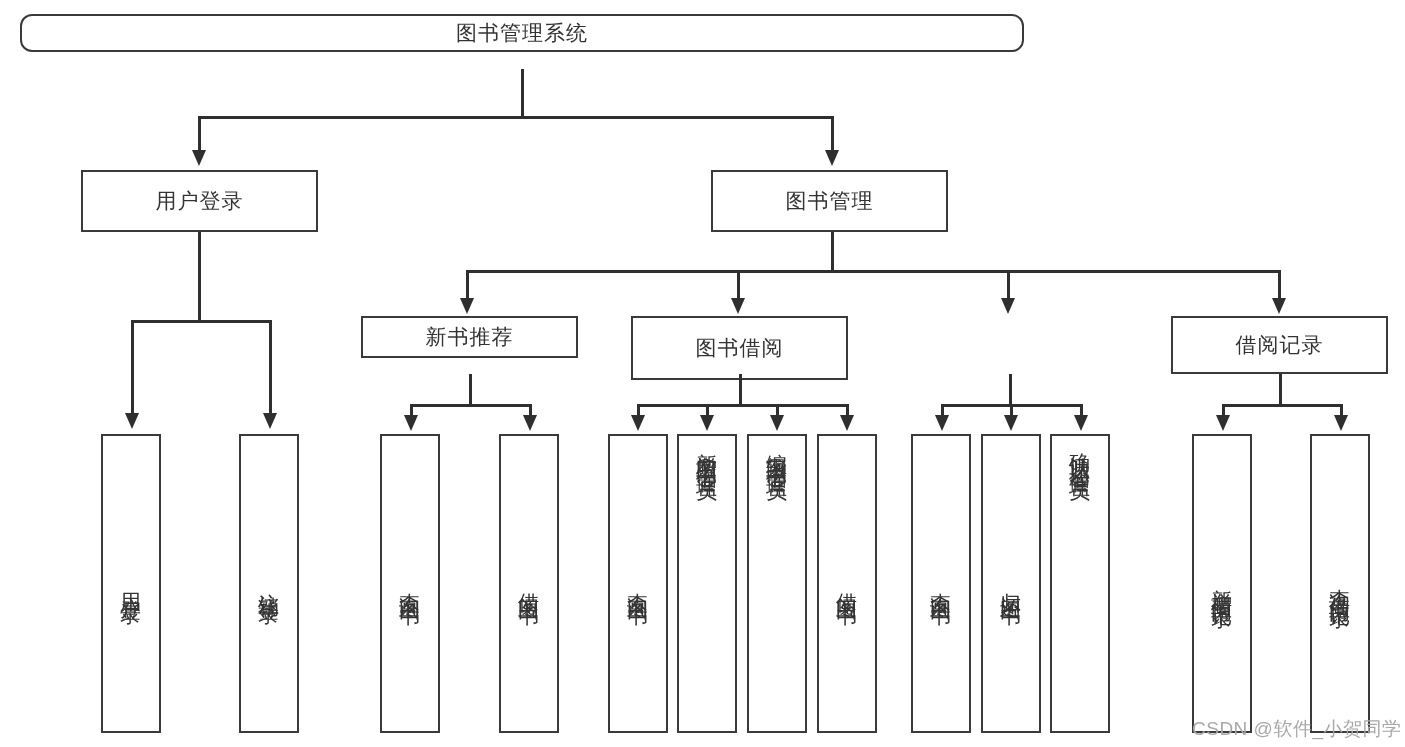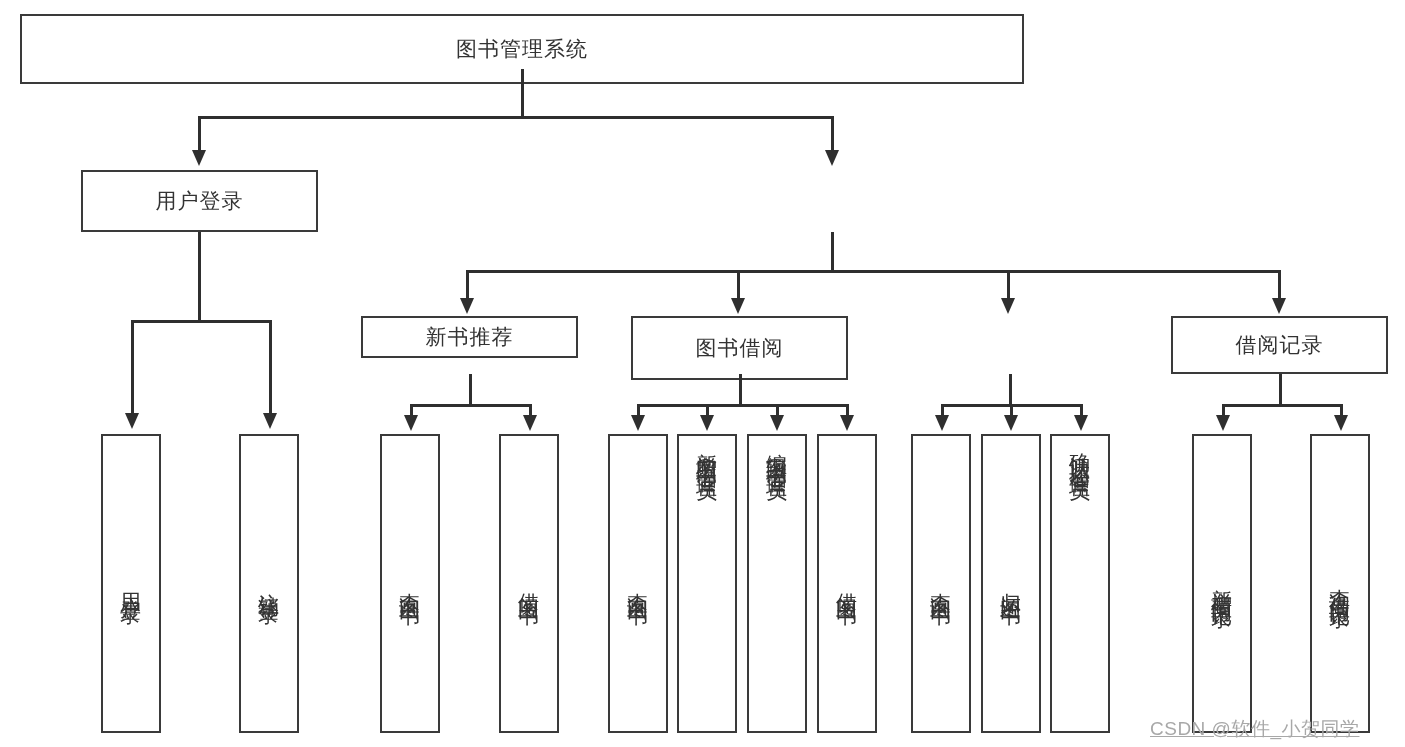--- a/index.html
+++ b/index.html
@@ -76,38 +76,41 @@
     color: #a8a8a8;
     white-space: nowrap;
     letter-spacing: 0.5px;
   }
 </style>
 </head>
 <body>
 
 <div id="canvas">
 
-  <div class="node" style="left:20px; top:14px; width:1004px; height:70px;">
+  <div class="node" style="left:20px; top:14px; width:1004px; height:38px;border-radius:12px;">
     <span class="label">图书管理系统</span>
   </div>
 
   <div class="edge v" style="left:521px; top:69px; height:47px;"></div>
 
   <div class="edge h" style="left:198px; top:116px; width:635px;"></div>
 
   <div class="edge v" style="left:198px; top:116px; height:36px;"></div>
   <div class="arrow" style="left:192px; top:150px;"></div>
 
   <div class="edge v" style="left:831px; top:116px; height:36px;"></div>
   <div class="arrow" style="left:825px; top:150px;"></div>
 
   <div class="node" style="left:81px; top:170px; width:237px; height:62px;">
     <span class="label">用户登录</span>
   </div>
 
+  <div class="node" style="left:711px; top:170px; width:237px; height:62px;">
+    <span class="label">图书管理</span>
+  </div>
 
   <div class="edge v" style="left:198px; top:232px; height:90px;"></div>
   <div class="edge h" style="left:131px; top:320px; width:138px;"></div>
   <div class="edge v" style="left:131px; top:320px; height:95px;"></div>
   <div class="arrow" style="left:125px; top:413px;"></div>
   <div class="edge v" style="left:269px; top:320px; height:95px;"></div>
   <div class="arrow" style="left:263px; top:413px;"></div>
 
   <div class="edge v" style="left:831px; top:232px; height:40px;"></div>
   <div class="edge h" style="left:466px; top:270px; width:812px;"></div>
@@ -201,15 +204,15 @@
     <span class="label">确认归还（管理员）</span>
   </div>
 
   <div class="node vertical centered" style="left:1192px; top:434px; width:60px; height:299px;">
     <span class="label">新增借阅记录</span>
   </div>
   <div class="node vertical centered" style="left:1310px; top:434px; width:60px; height:299px;">
     <span class="label">查询借阅记录</span>
   </div>
 
-  <div class="watermark" style="left:1150px; top:716px;text-decoration:underline;">CSDN @软件_小贺同学</div>
+  <div class="watermark" style="left:1192px; top:716px;">CSDN @软件_小贺同学</div>
 
 </div>
 
 </body></html>

